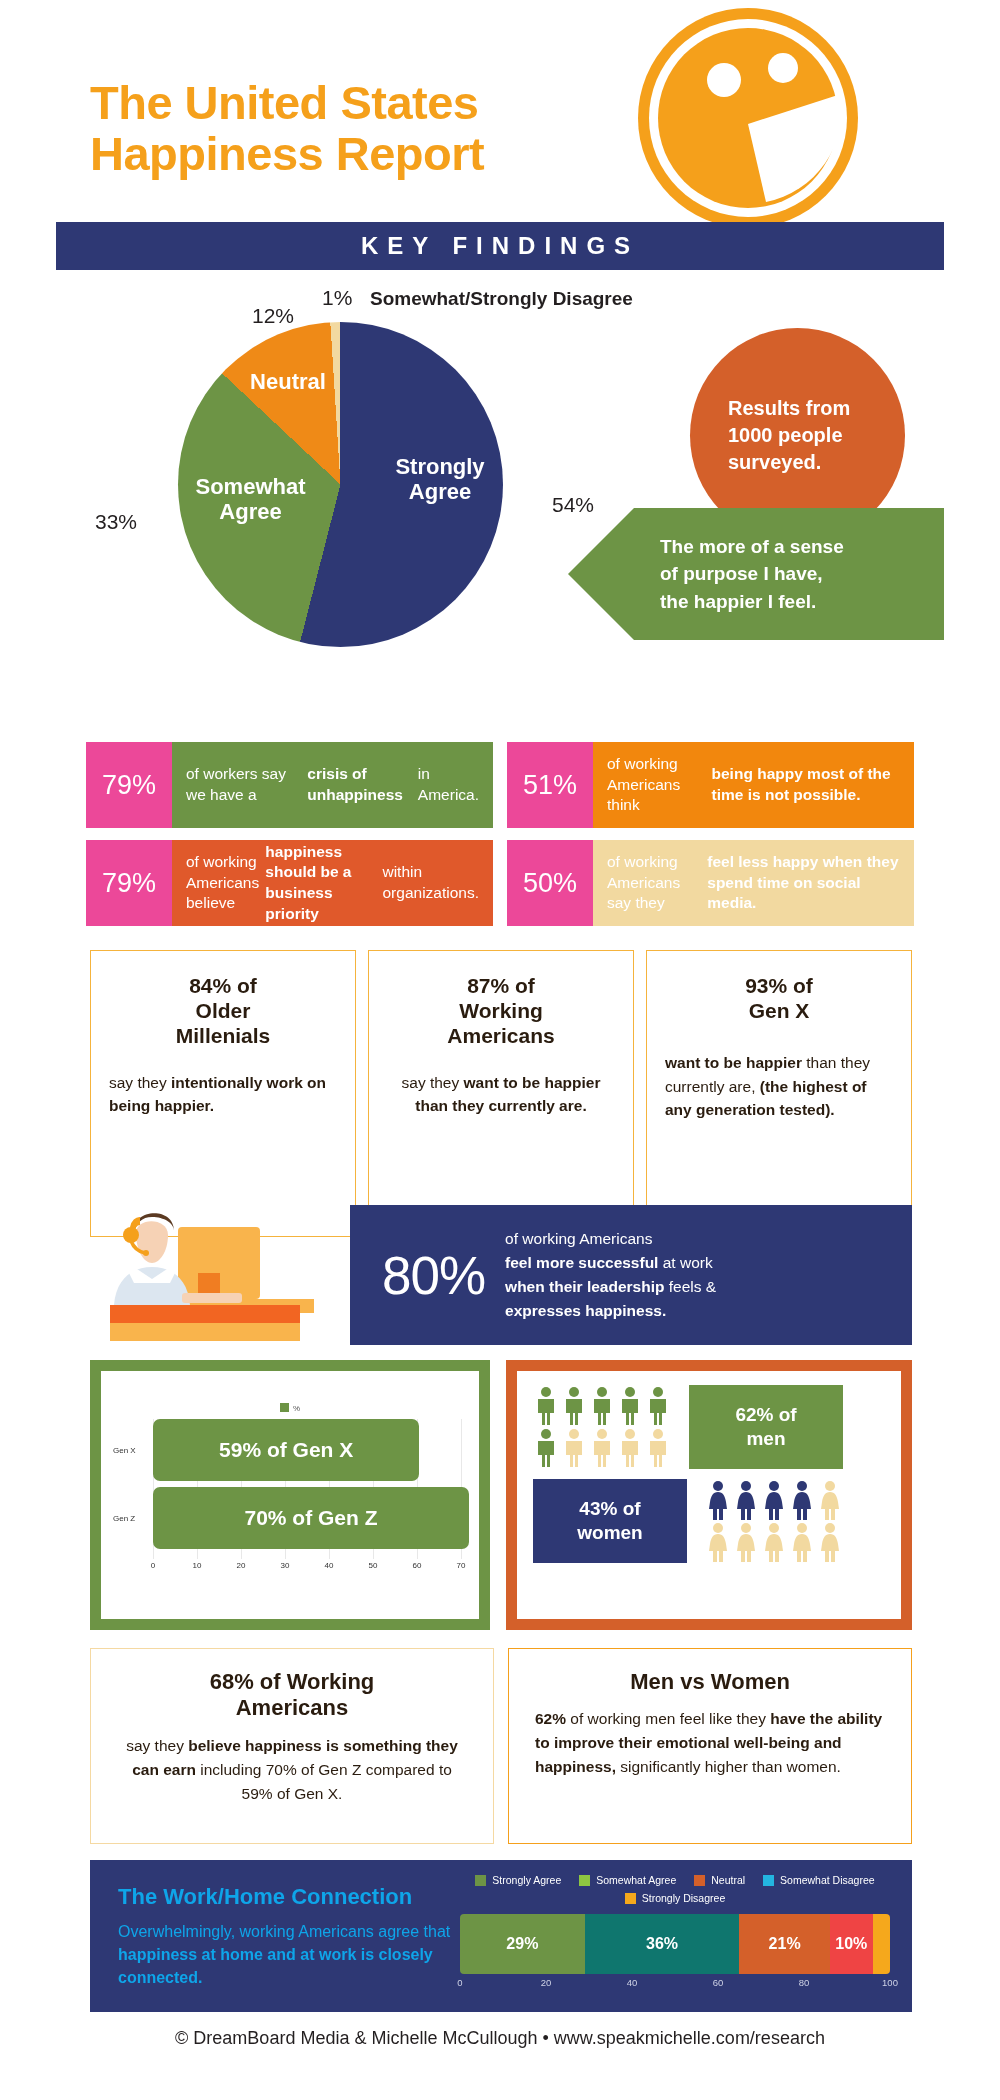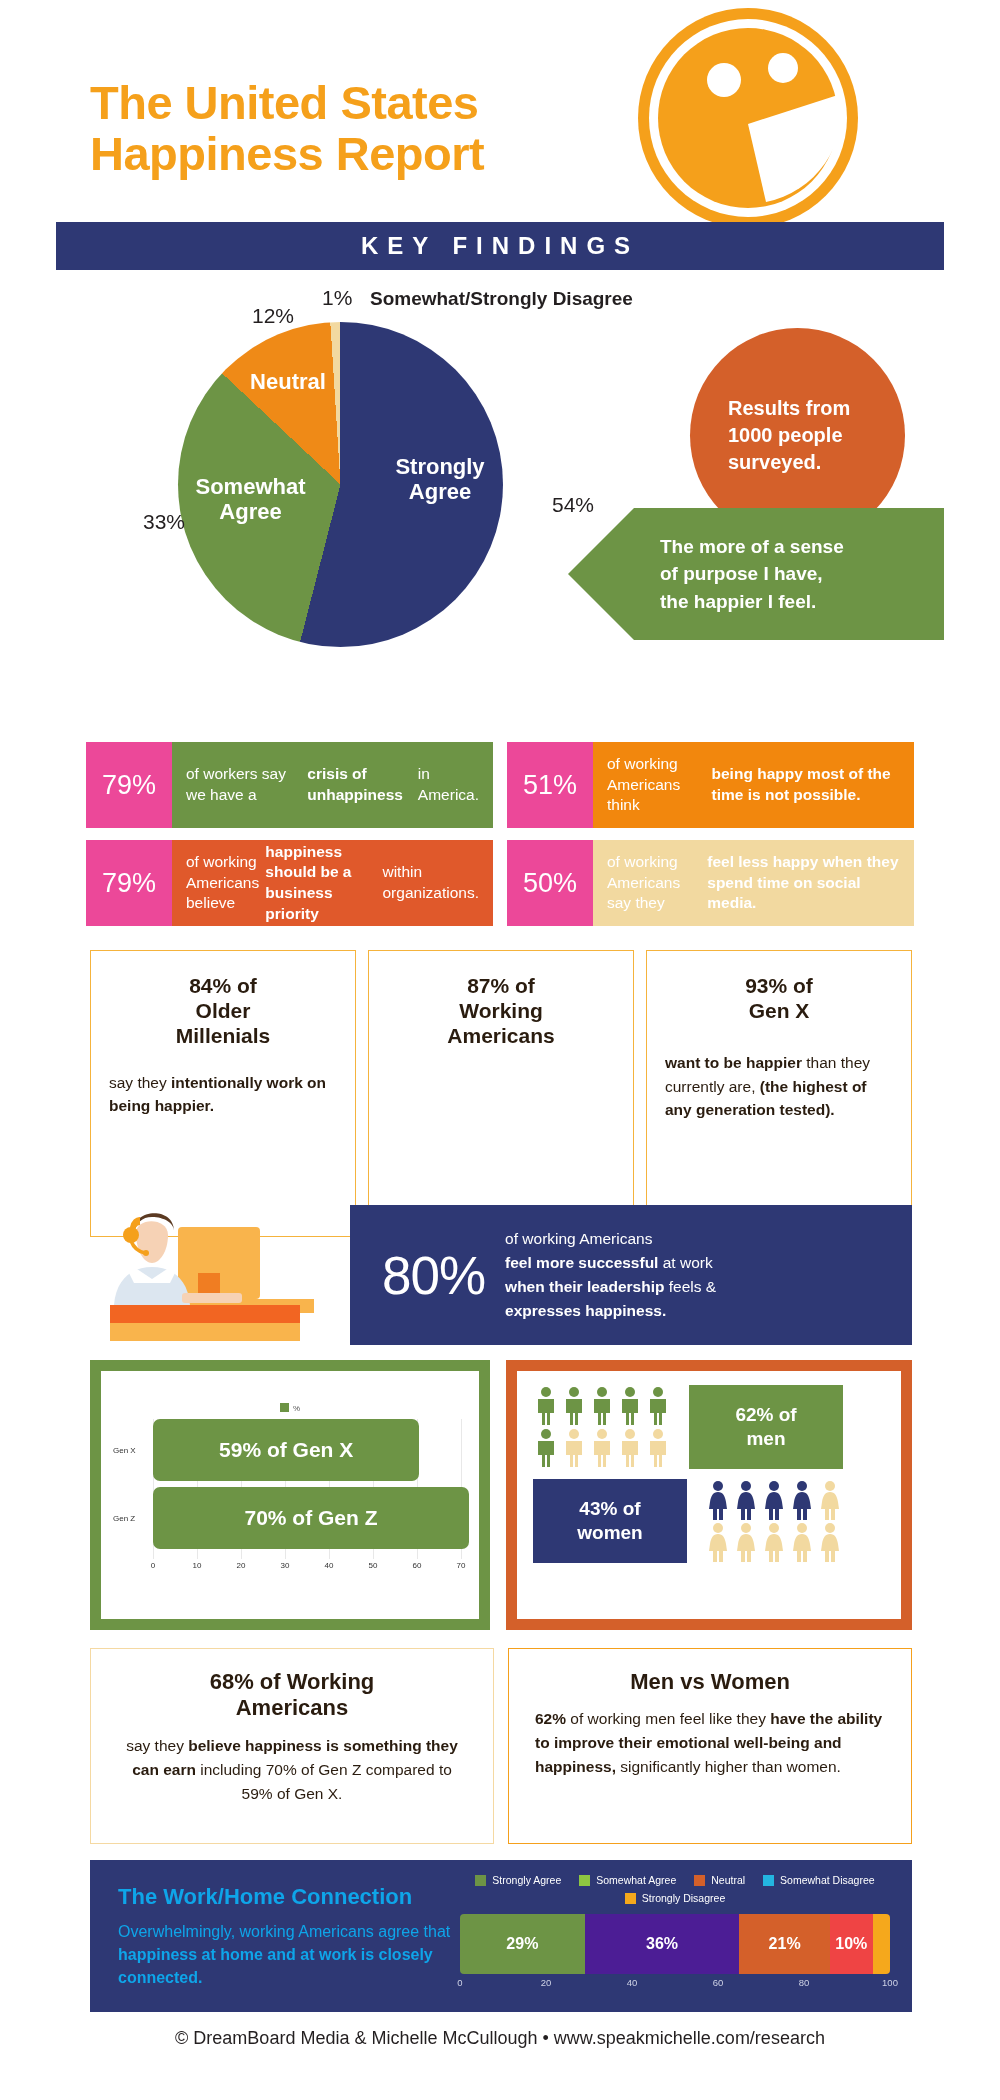--- a/index.html
+++ b/index.html
@@ -47,21 +47,21 @@
     );
   }
   .pie-lbl{position:absolute;color:#fff;font-weight:bold;font-size:22px;line-height:1.12;text-align:center;}
   .pie-lbl.strong{left:370px;top:175px;width:140px;}
   .pie-lbl.somewhat{left:168px;top:195px;width:165px;}
   .pie-lbl.neutral{left:228px;top:90px;width:120px;}
 
   .pct{position:absolute;font-size:21px;color:#231f20;font-weight:normal;}
   .pct.p1{left:322px;top:6px;}
   .pct.p12{left:252px;top:24px;}
-  .pct.p33{left:95px;top:230px;margin-left:48px;}
+  .pct.p33{left:95px;top:230px;}
   .pct.p54{left:552px;top:213px;}
 
   .disagree-lbl{position:absolute;left:370px;top:8px;font-size:19px;font-weight:bold;color:#231f20;}
 
   .circle-callout{
     position:absolute;left:690px;top:48px;width:215px;height:215px;border-radius:50%;
     background:#d4602a;color:#fff;font-weight:bold;font-size:20px;line-height:1.35;
     display:flex;align-items:center;justify-content:flex-start;
     padding-left:38px;box-sizing:border-box;
   }
@@ -256,20 +256,21 @@
     </div>
   </div>
 
   <div class="genrow">
     <div class="genbox g1">
       <h3>84% of<br>Older<br>Millenials</h3>
       <p>say they <b>intentionally work on being happier.</b></p>
     </div>
     <div class="genbox g2">
       <h3>87% of<br>Working<br>Americans</h3>
+      <p>say they <b>want to be happier than they currently are.</b></p>
     </div>
     <div class="genbox g3">
       <h3>93% of<br>Gen X</h3>
       <p><b>want to be happier</b> than they currently are, <b>(the highest of any generation tested).</b></p>
     </div>
   </div>
 
   <div class="banner">
     <div class="illus">
       <svg width="250" height="152" viewBox="0 0 250 152">
@@ -470,21 +471,21 @@
             <i style="background:#23b5e0"></i>
             <span>Somewhat Disagree</span>
           </div>
         <div>
             <i style="background:#f5a81c"></i>
             <span>Strongly Disagree</span>
           </div>
       </div>
       <div class="stack">
         <div style="width:29%;background:#6d9445">29%</div>
-        <div style="width:36%;background:#4c1d95">36%</div>
+        <div style="width:36%;background:#0f766e">36%</div>
         <div style="width:21%;background:#d4602a">21%</div>
         <div style="width:10%;background:#ef4444">10%</div>
         <div style="width:4%;background:#f5a81c"></div>
       </div>
       <div class="stack-axis">
         <span style="left:0%">0</span>
         <span style="left:20%">20</span>
         <span style="left:40%">40</span>
         <span style="left:60%">60</span>
         <span style="left:80%">80</span>

